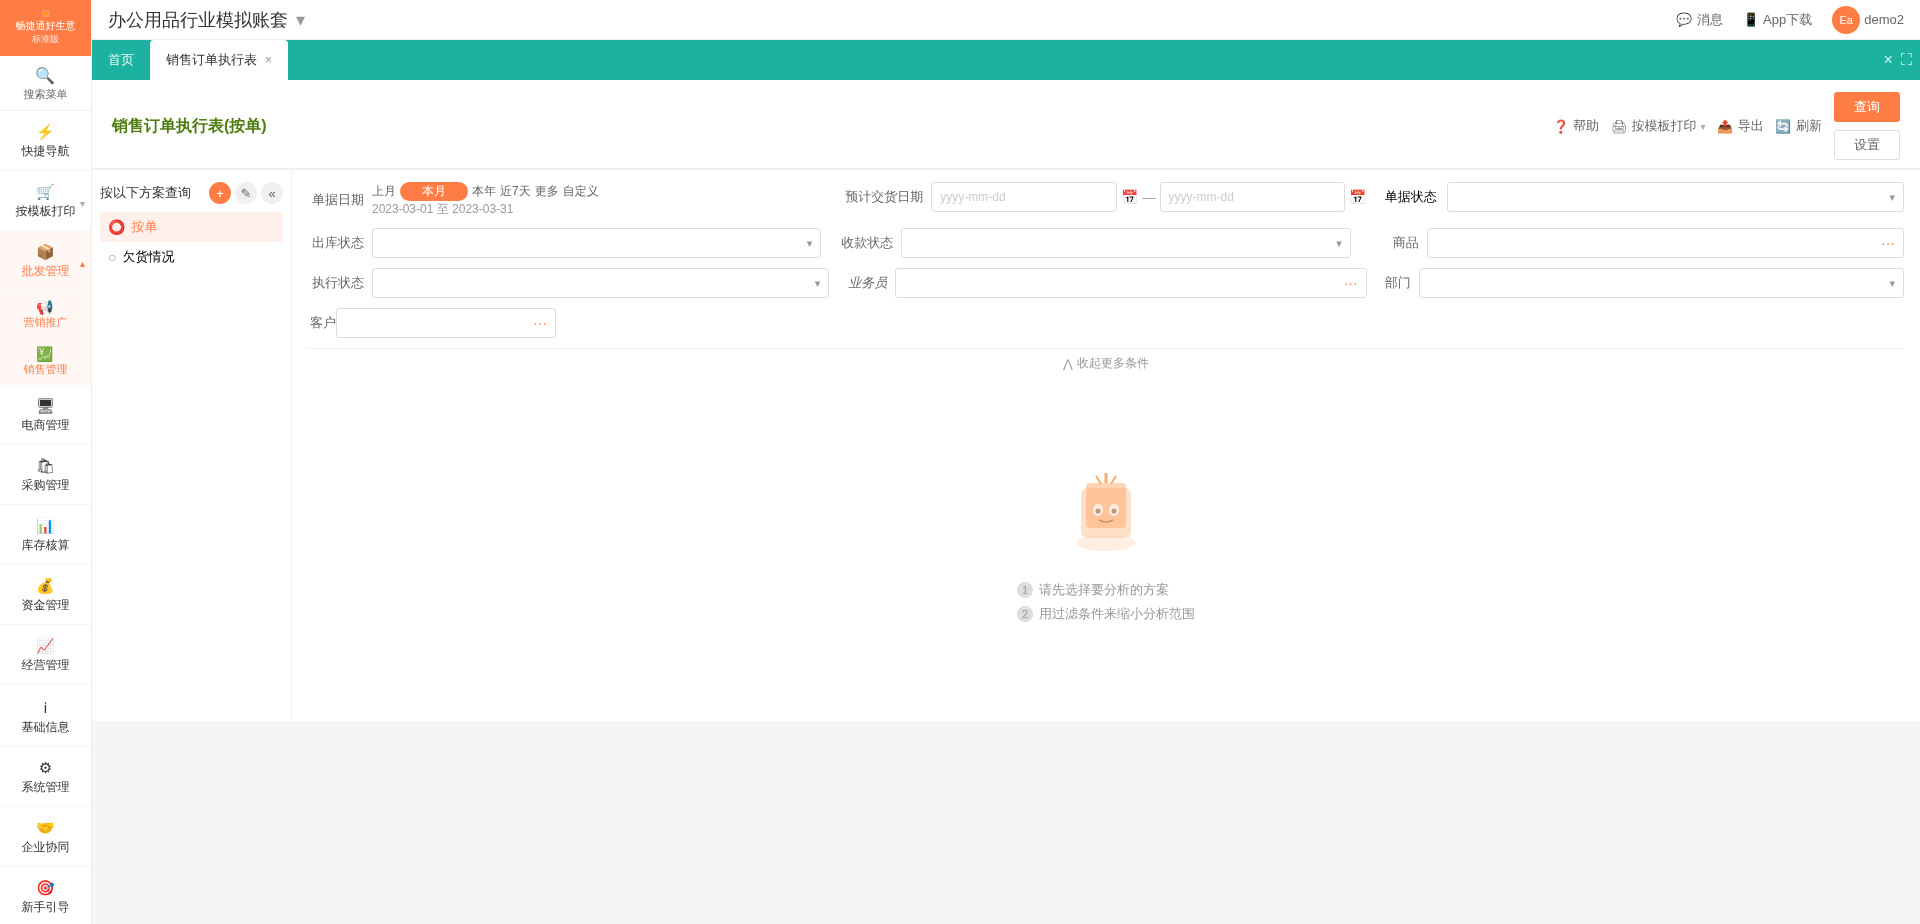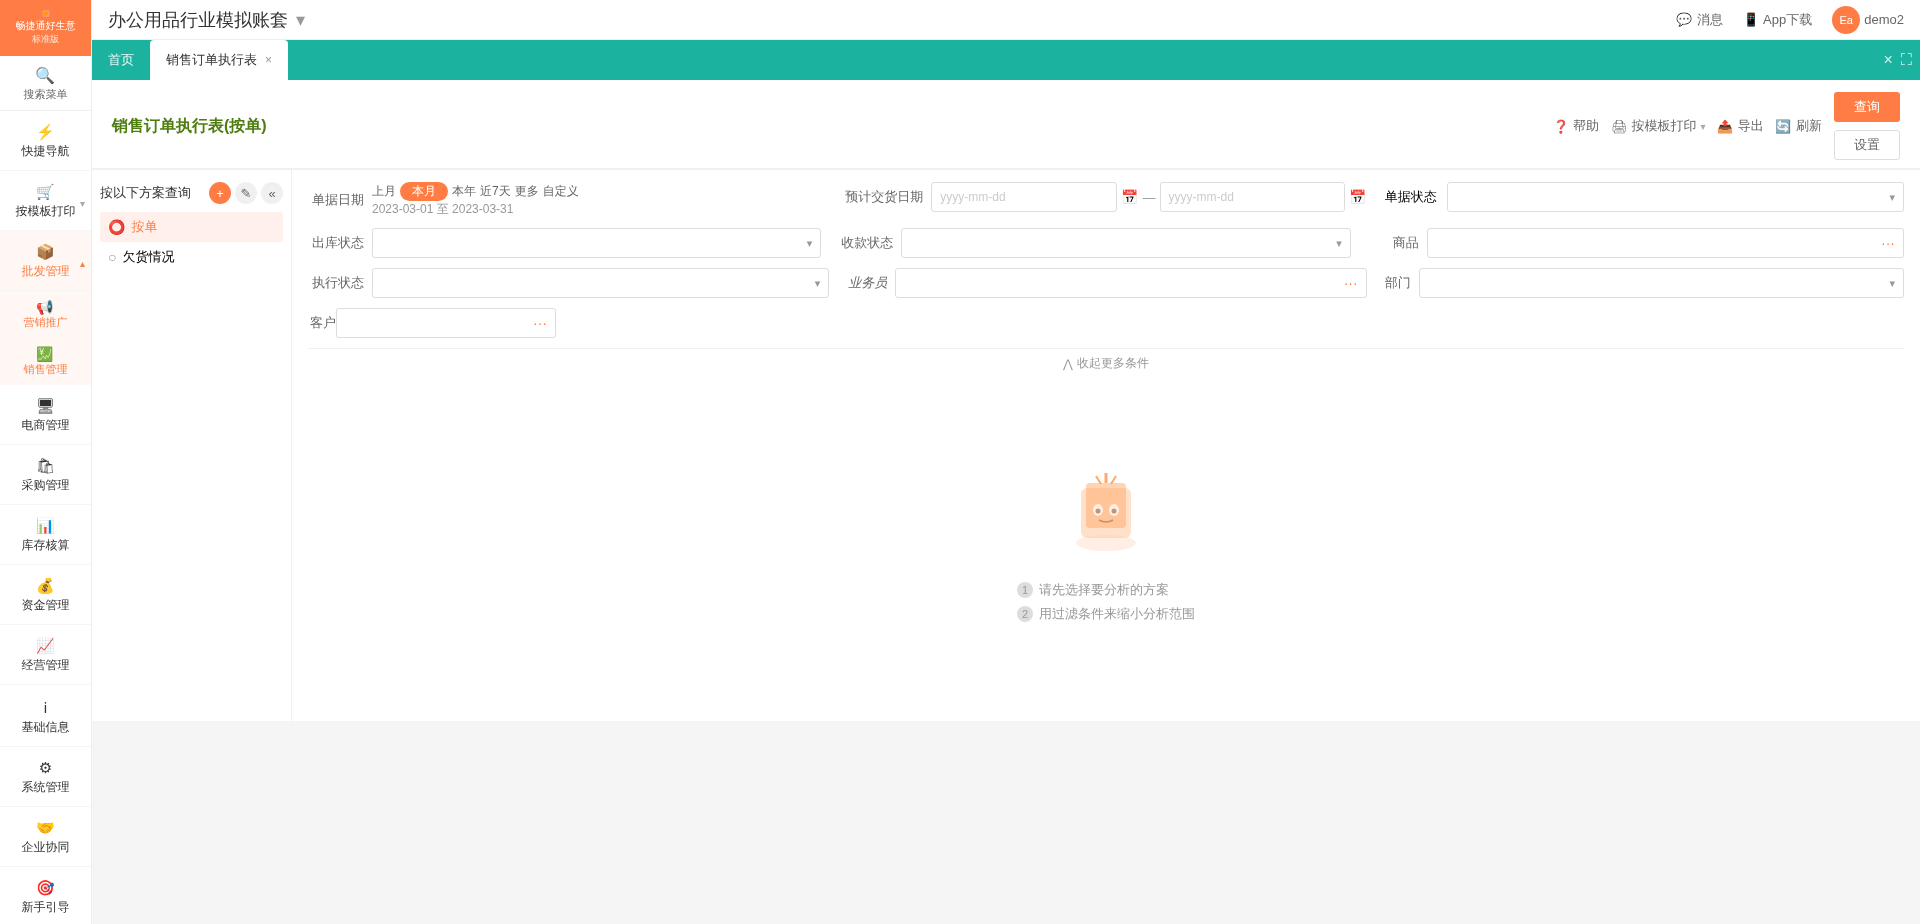--- a/index.html
+++ b/index.html
@@ -256,21 +256,21 @@
 
         <div class="content-right">
 
           <div style="display:flex;align-items:flex-start;gap:16px;margin-bottom:10px;">
 
             <div style="display:flex;align-items:center;gap:8px;flex:1;">
               <span style="font-size:13px;color:#666;white-space:nowrap;min-width:56px;text-align:right;">单据日期</span>
               <div style="display:flex;flex-direction:column;flex:1;">
                 <div style="display:flex;align-items:center;gap:4px;">
                   <span style="font-size:12px;color:#666;cursor:pointer;">上月</span>
-                  <span style="font-size:12px;background:#ff7d45;color:#fff;border-radius:10px;padding:1px 12px;cursor:pointer;">本月</span>
+                  <span style="font-size:12px;background:#ff7d45;color:#fff;border-radius:10px;padding:1px 22px;cursor:pointer;">本月</span>
                   <span style="font-size:12px;color:#666;cursor:pointer;">本年</span>
                   <span style="font-size:12px;color:#666;cursor:pointer;">近7天</span>
                   <span style="font-size:12px;color:#666;cursor:pointer;">更多</span>
                   <span style="font-size:12px;color:#666;cursor:pointer;">自定义</span>
                 </div>
                 <div style="font-size:12px;color:#999;">2023-03-01 至 2023-03-31</div>
               </div>
             </div>
 
             <div style="display:flex;align-items:center;gap:8px;flex:1;">

